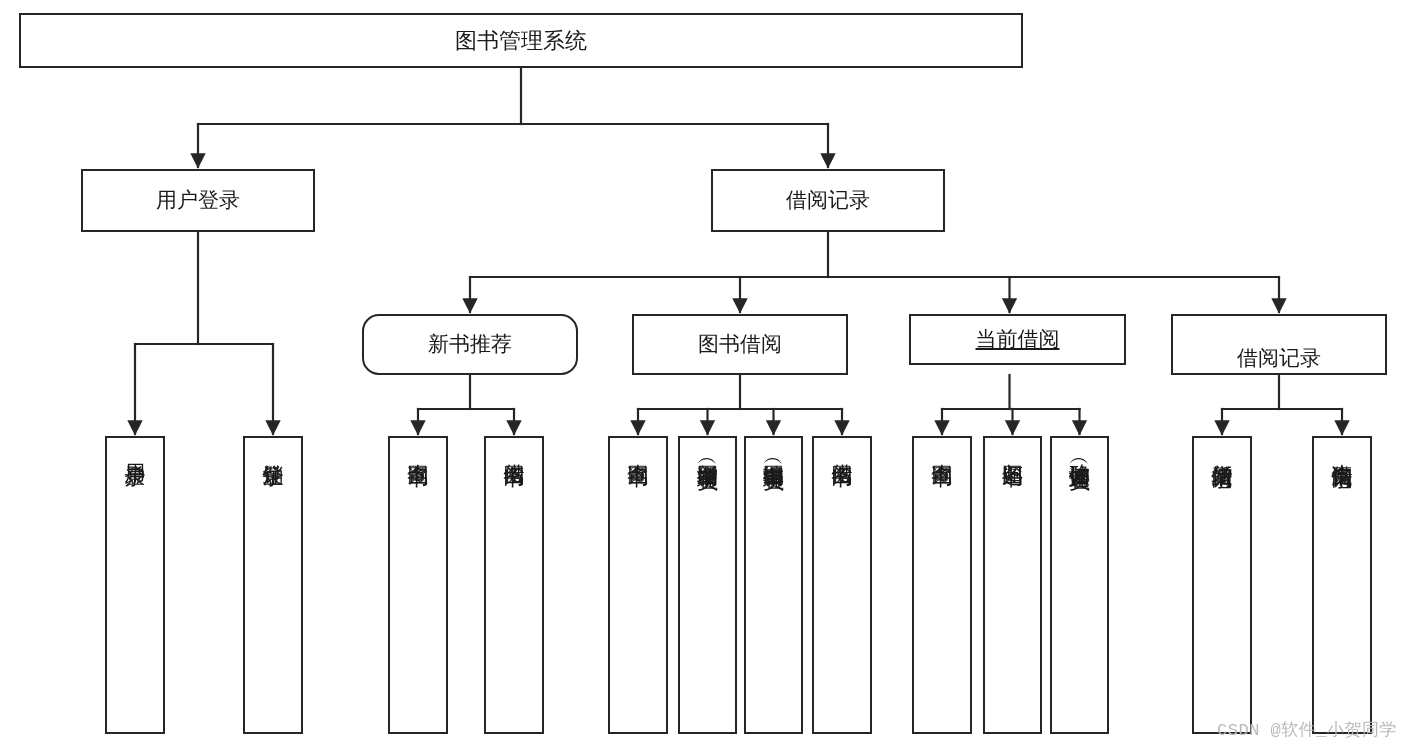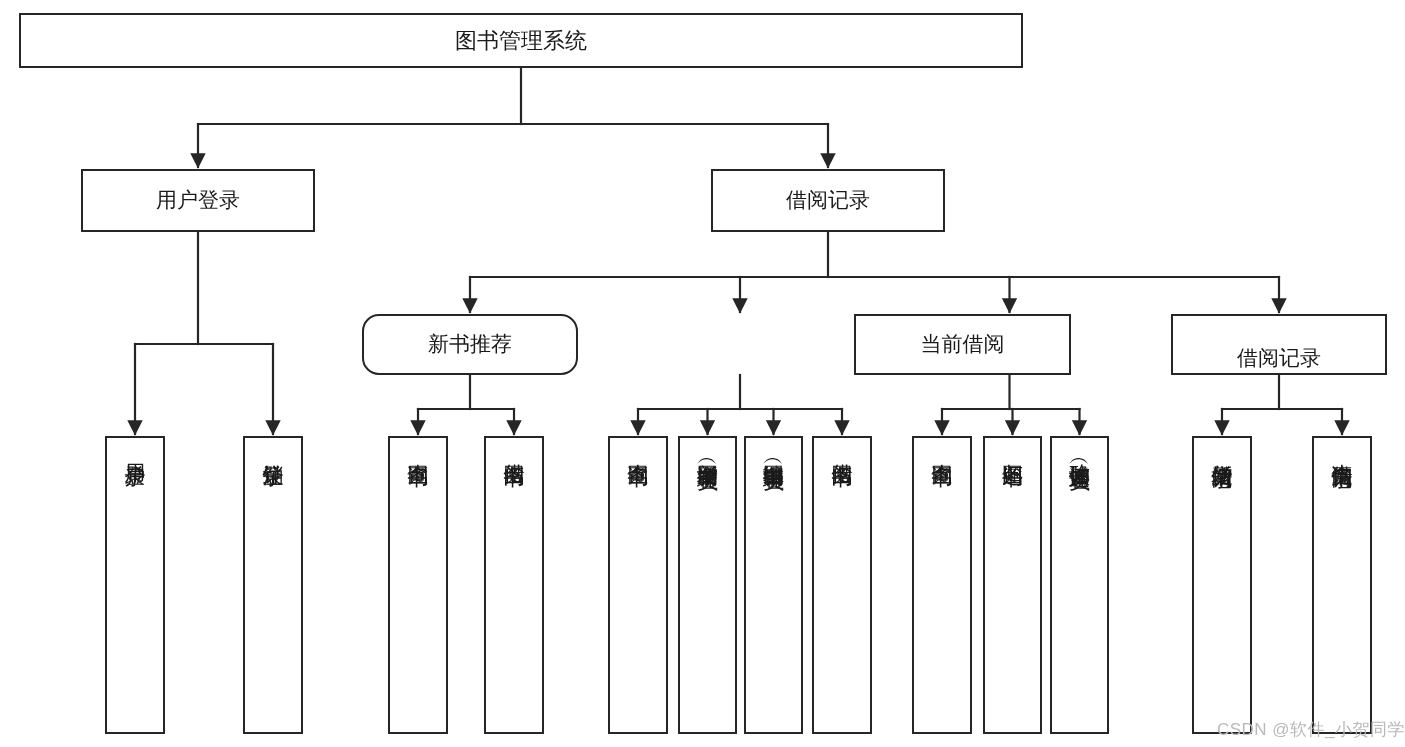--- a/index.html
+++ b/index.html
@@ -58,27 +58,27 @@
   }
   .node.vert .node-label {
     writing-mode: vertical-rl;
     text-orientation: upright;
     letter-spacing: 1px;
     white-space: nowrap;
     line-height: 1.05;
   }
   #watermark {
     position: absolute;
-    right: 0;
+    right: 8px;
     bottom: 6px;
     font-size: 17px;
     color: #b9b9b9;
     letter-spacing: 0.5px;
     white-space: nowrap;
-    font-family: Liberation Sans, sans-serif;
+    font-family: Liberation Mono, monospace;
     text-align: right;
   }
 </style>
 </head>
 <body>
 
 <div id="diagram-root">
 
   <svg id="edge-layer" viewBox="0 0 1405 747" width="1405" height="747" xmlns="http://www.w3.org/2000/svg">
     <defs>
@@ -130,21 +130,24 @@
   <div class="node horiz" style="left: 81px; top: 169px; width: 234px; height: 63px;">
     <span class="node-label">用户登录</span>
   </div>
   <div class="node horiz" style="left: 711px; top: 169px; width: 234px; height: 63px;">
     <span class="node-label">借阅记录</span>
   </div>
 
   <div class="node horiz" style="left: 362px; top: 314px; width: 216px; height: 61px; border-radius: 17px;">
     <span class="node-label">新书推荐</span>
   </div>
-  <div class="node horiz" style="left: 854px; top: 314px; width: 217px; height: 61px;">
+  <div class="node horiz" style="left: 632px; top: 314px; width: 216px; height: 61px;">
+    <span class="node-label">图书借阅</span>
+  </div>
+  <div class="node horiz" style="left: 909px; top: 314px; width: 217px; height: 51px; text-decoration: underline;">
     <span class="node-label">当前借阅</span>
   </div>
   <div class="node horiz" style="left: 1171px; top: 314px; width: 216px; height: 61px; align-items: flex-end;">
     <span class="node-label">借阅记录</span>
   </div>
 
   <div class="node vert" style="left: 105px; top: 436px; width: 60px; height: 298px;">
     <span class="node-label">用户登录</span>
   </div>
   <div class="node vert" style="left: 243px; top: 436px; width: 60px; height: 298px;">

